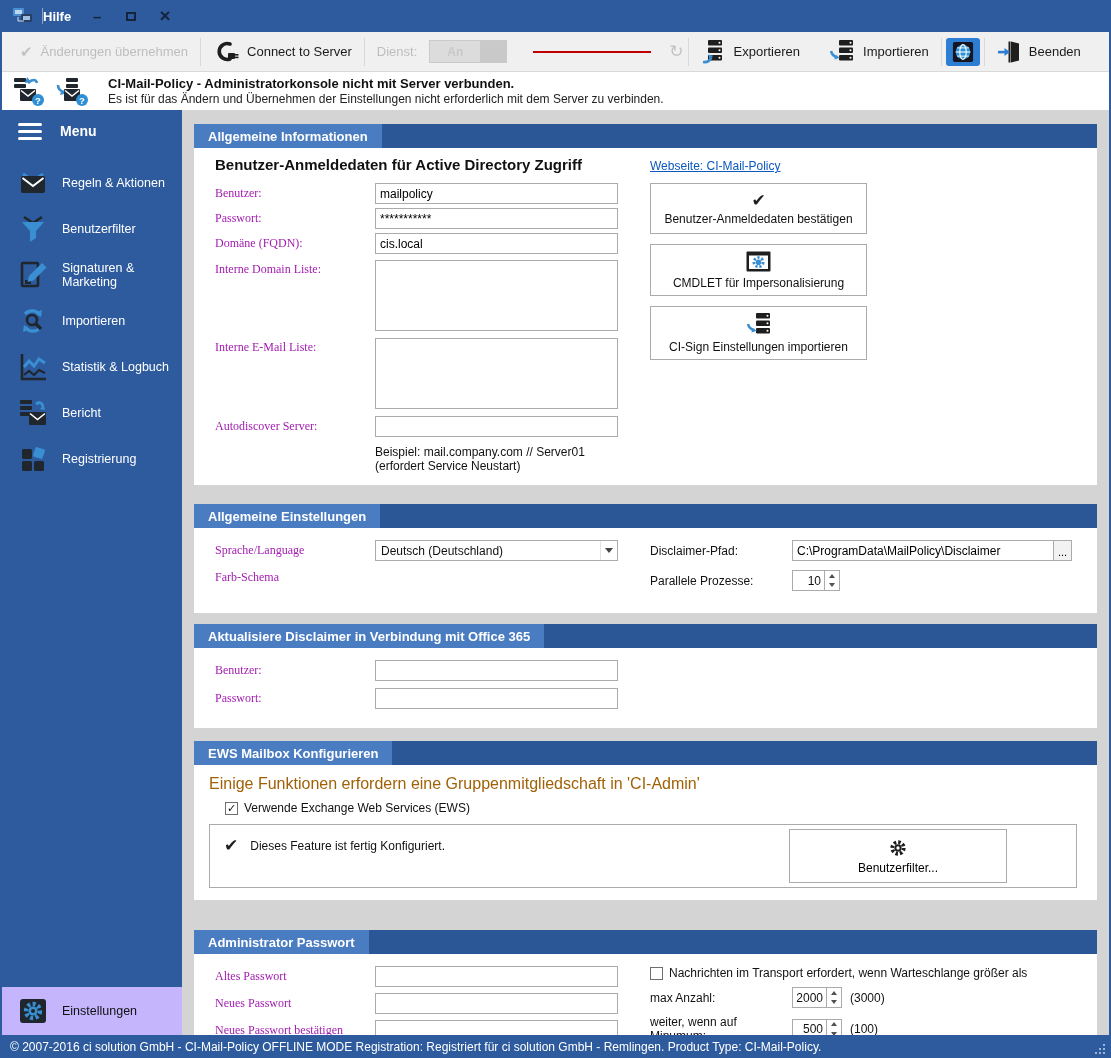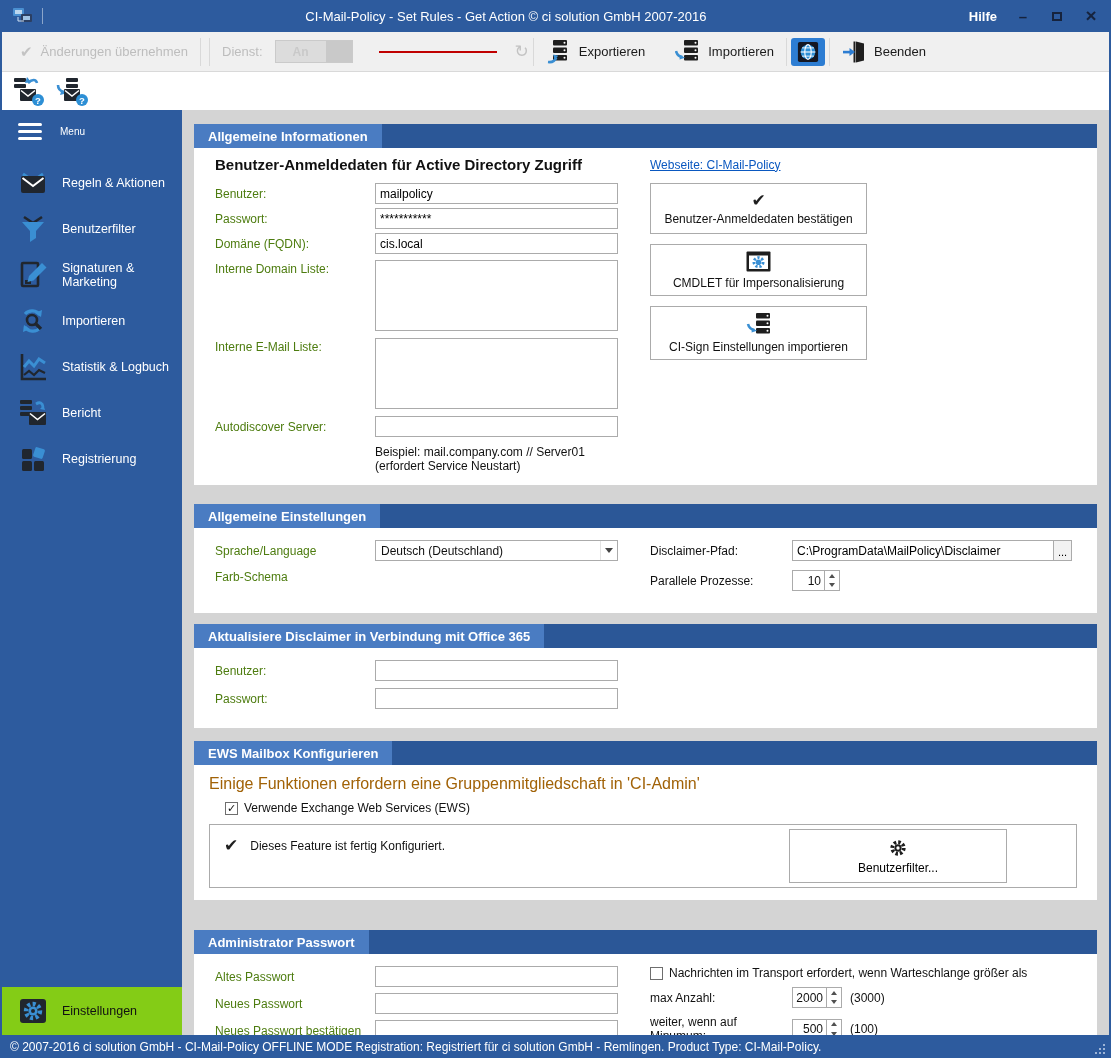--- a/index.html
+++ b/index.html
@@ -38,41 +38,41 @@
   .banner-icons{ display:flex; gap:8px; margin-right:10px;}
   .banner-text .b1{ font-size:13px; font-weight:bold; color:#111;}
   .banner-text .b2{ font-size:12px; color:#222; margin-top:1px;}
 
   
   .bodyrow{ flex:1; display:flex; min-height:0;}
   .sidebar{ width:180px; background:#2d5b9e; color:#fff; display:flex; flex-direction:column; flex-shrink:0;}
   .menu-item{ height:42px; display:flex; align-items:center; padding-left:16px; gap:18px; cursor:pointer; margin-bottom:8px;}
   .burger{ display:flex; flex-direction:column; gap:4px;}
   .burger span{ width:24px; height:3px; background:#fff; border-radius:2px;}
-  .menu-label{ font-size:10px;}
+  .menu-label{ font-size:14px;font-weight:bold;}
   .side-item{ height:46px; display:flex; align-items:center; gap:10px; padding-left:12px; font-size:12.5px; cursor:pointer;}
   .side-ico{ width:38px; display:flex; justify-content:center; flex-shrink:0;}
-  .settings-item{ margin-top:auto; height:48px; background:#84cc16; color:#111; display:flex; align-items:center; gap:10px; padding-left:12px; font-size:12.5px; cursor:pointer;}
+  .settings-item{ margin-top:auto; height:48px; background:#c4b5fd; color:#111; display:flex; align-items:center; gap:10px; padding-left:12px; font-size:12.5px; cursor:pointer;}
 
   .content{ flex:1; padding:14px 12px 0 12px; overflow:hidden; }
 
   
   .panel{ background:#fff; }
   .panel-header{ height:24px; background:#2b5797; display:flex; }
   .panel-tab{ background:#4a7cc2; color:#fff; font-weight:bold; font-size:13px; display:flex; align-items:center; padding:0 14px;}
   .p-body{ padding:8px 20px 12px 21px; }
 
   .frow{ display:flex; align-items:center; margin-bottom:4px;}
   .frow.top{ align-items:flex-start;}
-  .f-label{ width:160px; font-size:12px; color:#4d7c0f; flex-shrink:0;}
+  .f-label{ width:160px; font-size:12px; color:#a21caf; flex-shrink:0;font-family:Liberation Serif, serif;}
   .frow.top .f-label{ padding-top:2px;}
   input.text{ width:243px; height:21px; border:1px solid #ababab; font-size:12px; padding:0 4px; font-family:"Liberation Sans",sans-serif;}
   textarea.area{ width:243px; height:71px; border:1px solid #ababab; resize:none; font-family:"Liberation Sans",sans-serif; font-size:12px;}
 
-  .p1-top{ display:flex; align-items:center; margin-bottom:10px;}
+  .p1-top{ display:flex; align-items:flex-end; margin-bottom:10px;}
   .p1-subtitle{ font-size:15px; font-weight:bold; color:#111; width:435px;}
   .weblink{ font-size:12px; color:#0a58c0; text-decoration:underline; cursor:pointer;}
   .p1-cols{ display:flex; }
   .p1-left{ width:405px; flex-shrink:0;}
   .p1-right{ margin-left:30px; width:219px;}
   .big-btn{ width:217px; min-height:51px; border:1px solid #ababab; background:#fff; display:flex; flex-direction:column; align-items:center; justify-content:center; gap:3px; padding:5px 6px; margin-bottom:10px; font-size:12px; color:#111; text-align:center; cursor:pointer; font-family:"Liberation Sans",sans-serif;}
   .hint{ font-size:12px; color:#111; margin-left:160px; margin-top:8px;}
   .bigcheck{ font-size:17px; color:#1f1f1f; line-height:1;}
 
   
@@ -128,37 +128,45 @@
 
   <div class="titlebar">
     <svg class="tb-appicon" viewBox="0 0 22 18">
       <rect x="1" y="1" width="11" height="8" rx="1" fill="#4a8fd0"></rect>
         <rect x="3" y="3" width="7" height="4" fill="#bcd7ef"></rect>
       <rect x="9" y="7" width="11" height="8" rx="1" fill="#2b3f63"></rect>
         <rect x="11" y="9" width="7" height="4" fill="#9fc2e4"></rect>
       <path d="M6 10 v4 h6" stroke="#cfe0f2" fill="none"></path>
     </svg>
     <div class="tb-sep"></div>
-    <div class="tb-title">CI-Mail-Policy - Set Rules - Get Action © ci solution GmbH 2007-2016</div>
     <div class="tb-right">
       <span class="tb-help">Hilfe</span>
       <span class="wbtn wbtn-min">–</span>
       <span class="wbtn wbtn-max">
           <span></span>
         </span>
       <span class="wbtn wbtn-close">×</span>
     </div>
   </div>
 
   <div class="toolbar">
     <div class="tool disabled">
       <span class="check-glyph">✔</span>
       <span>Änderungen übernehmen</span>
     </div>
     <div class="vsep"></div>
+    <div class="tool">
+      <svg width="26" height="24" viewBox="0 0 26 24">
+        <path d="M17 4 a8 8 0 1 0 0 15" fill="none" stroke="#1e1e1e" stroke-width="3.6" stroke-linecap="round"></path>
+        <rect x="15" y="13" width="7" height="6" rx="1" fill="#1e1e1e"></rect>
+        <rect x="22" y="14" width="3.5" height="1.6" fill="#1e1e1e"></rect>
+        <rect x="22" y="16.6" width="3.5" height="1.6" fill="#1e1e1e"></rect>
+      </svg>
+      <span>Connect to Server</span>
+    </div>
     <div class="vsep"></div>
     <div class="tool disabled" style="gap:12px;">
       <span>Dienst:</span>
       <div class="toggle">
         <span class="t-label">An</span>
         <span class="t-knob"></span>
       </div>
     </div>
     <div class="redline"></div>
     <span class="refresh-glyph">↻</span>
@@ -227,20 +235,24 @@
       <svg width="36" height="32" viewBox="0 0 36 32">
         <rect x="10" y="3" width="12" height="4" rx="1" fill="#20262e"></rect>
           <rect x="10" y="9" width="12" height="4" rx="1" fill="#20262e"></rect>
         <path d="M2 10 c0 4 2 6 6 7" fill="none" stroke="#3a8fd3" stroke-width="2.6"></path>
         <path d="M4 20 l6 -1.5 -4.5 -3.5 z" fill="#3a8fd3"></path>
         <rect x="8" y="14" width="16" height="12" rx="1" fill="#20262e"></rect>
         <path d="M9 15.5 l7 5.5 7 -5.5" stroke="#fff" stroke-width="1.5" fill="none"></path>
         <circle cx="26" cy="25" r="6" fill="#2d8fd5"></circle>
         <text x="26" y="28.5" font-size="9.5" font-weight="bold" fill="#fff" text-anchor="middle" font-family="Liberation Sans, sans-serif">?</text>
       </svg>
+    </div>
+    <div class="banner-text">
+      <div class="b1">CI-Mail-Policy - Administratorkonsole nicht mit Server verbunden.</div>
+      <div class="b2">Es ist für das Ändern und Übernehmen der Einstellungen nicht erforderlich mit dem Server zu verbinden.</div>
     </div>
   </div>
 
   <div class="bodyrow">
 
     <div class="sidebar">
       <div class="menu-item">
         <span class="burger">
             <span></span>
             <span></span>

